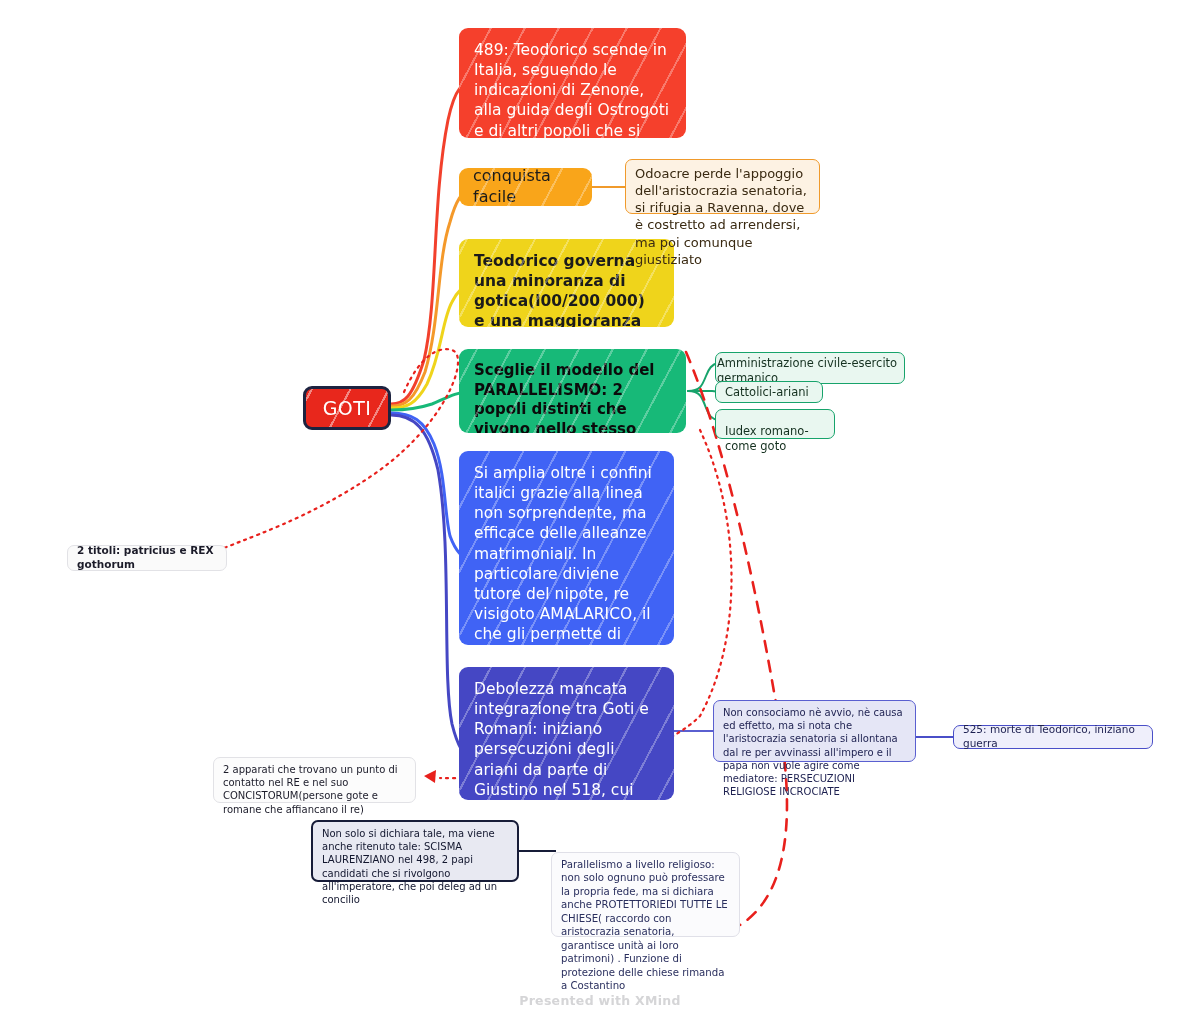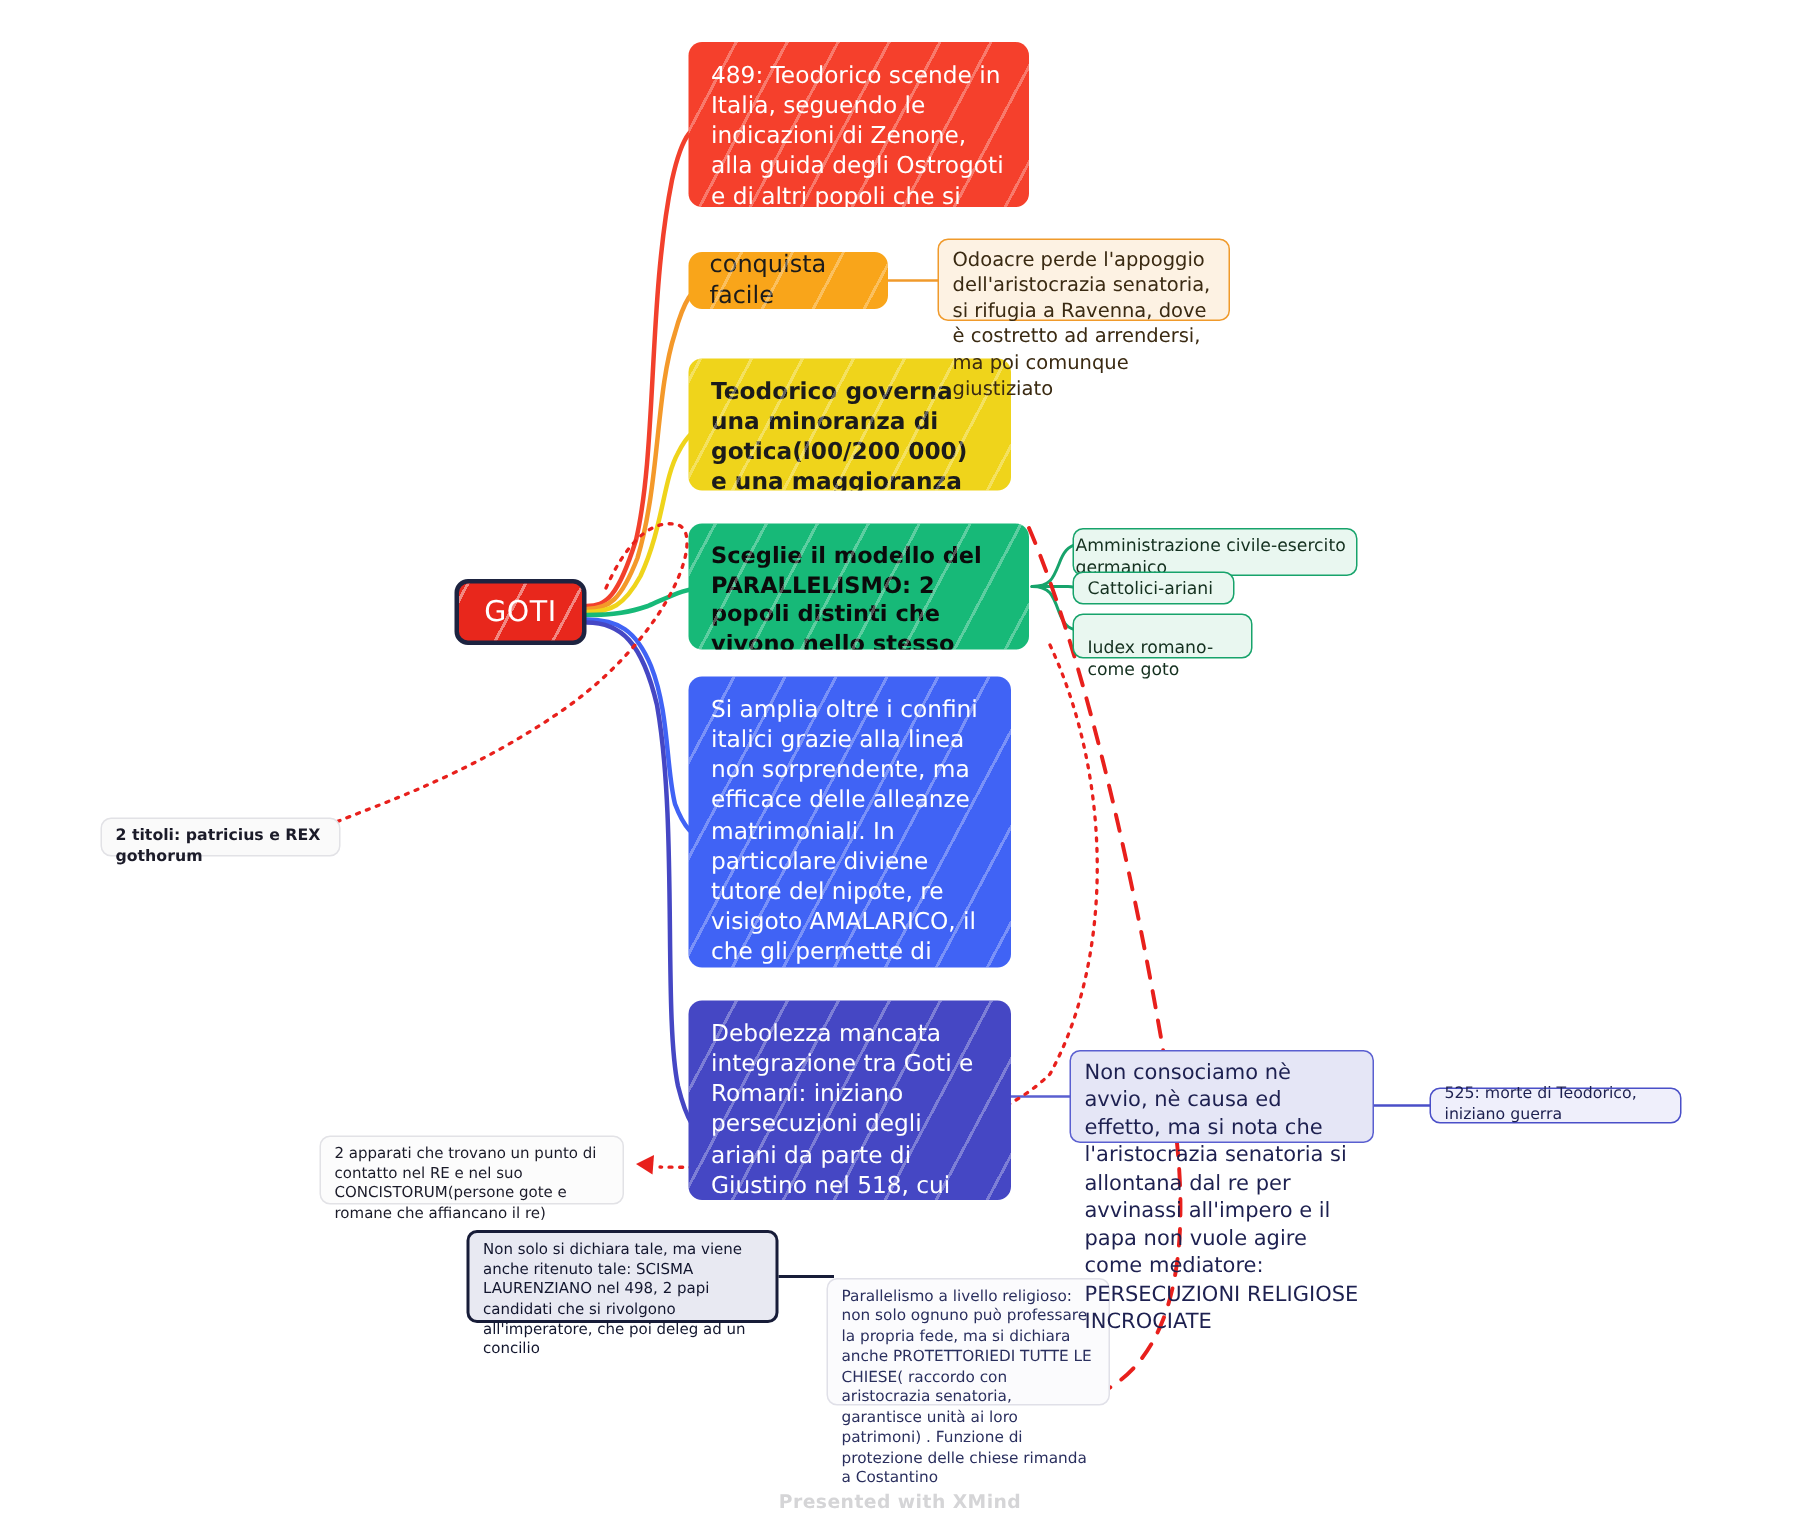--- a/index.html
+++ b/index.html
@@ -144,21 +144,21 @@
     left: 625px; top: 159px; width: 195px; height: 55px;
     background: #FDF2E3;
     border: 1.6px solid #F09A2B;
   }
   #chip-odoacre .txt { color: #3a2a12; font-size: 13px; }
 
   #chip-titoli {
     left: 67px; top: 545px; width: 160px; height: 26px;
     background: #FAFAFA;
     border: 1.3px solid #E2E2E6;
-    display: flex; 
+    display: flex; align-items: center;
   }
   #chip-titoli .txt { color: #1b1b29; font-size: 10.5px; font-weight: bold; }
 
   #chip-apparati {
     left: 213px; top: 738px; width: 203px; height: 46px;
     background: #FCFCFC;
     border: 1.3px solid #E2E2E6;
     margin-top: 19px;
   }
   #chip-apparati .txt { color: #1b1b29; font-size: 10px; }
@@ -176,24 +176,24 @@
     border: 1.3px solid #E0E0E8;
     margin-top: 44px;
   }
   #chip-religioso .txt { color: #2a2f5e; font-size: 10.2px; }
 
   #chip-consociamo {
     left: 713px; top: 700px; width: 203px; height: 62px;
     background: #E5E6F6;
     border: 1.6px solid #5A5FD0;
   }
-  #chip-consociamo .txt { color: #1d2050; font-size: 14px; }
+  #chip-consociamo .txt { color: #1d2050; font-size: 10px; }
 
   #chip-525 {
-    left: 953px; top: 725px; width: 168px; height: 24px;
+    left: 953px; top: 725px; width: 200px; height: 24px;
     background: #EFEFFB;
     border: 1.6px solid #4A4FC8;
     display: flex; align-items: center;
   }
   #chip-525 .txt { color: #1d2050; font-size: 10.5px; }
 
   
   #footer {
     position: absolute;
     left: 0; right: 0; top: 990px;

